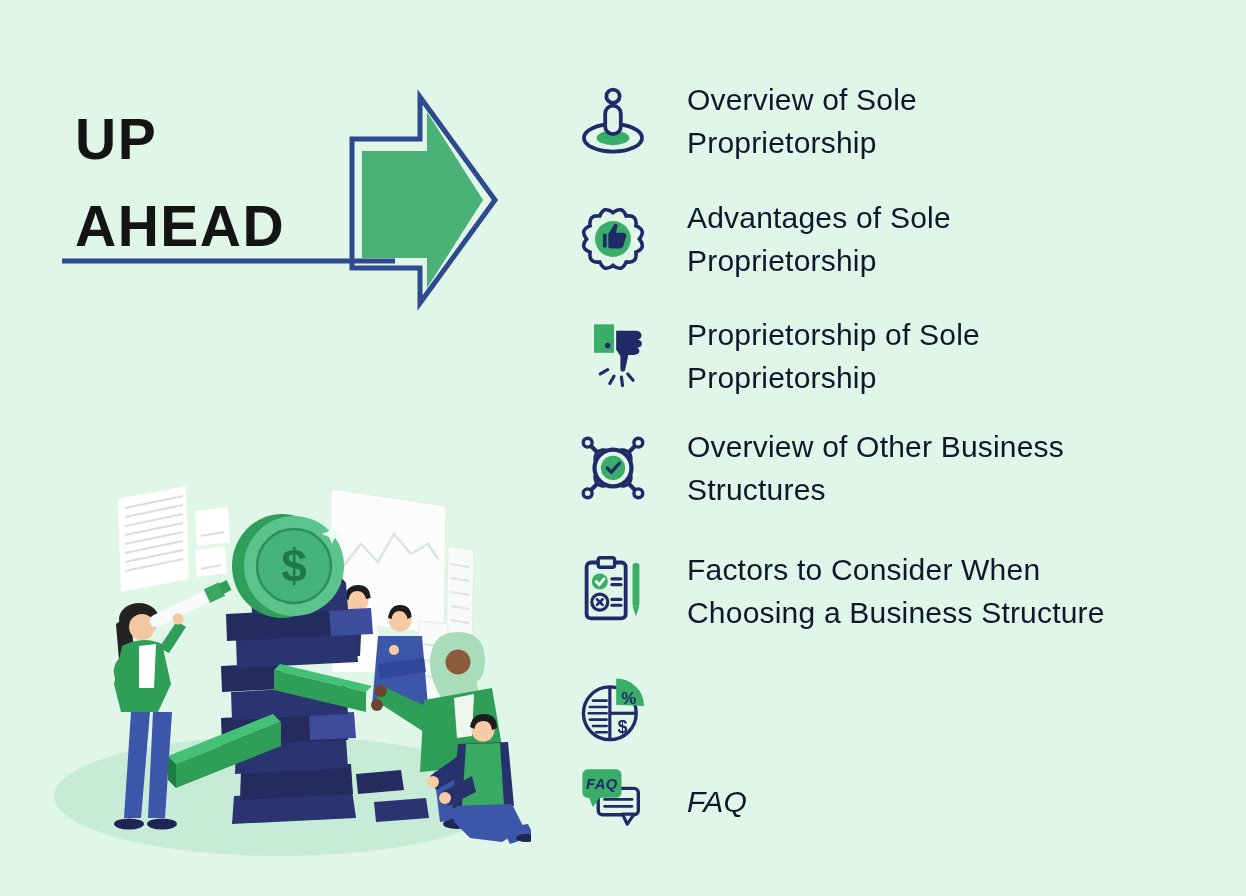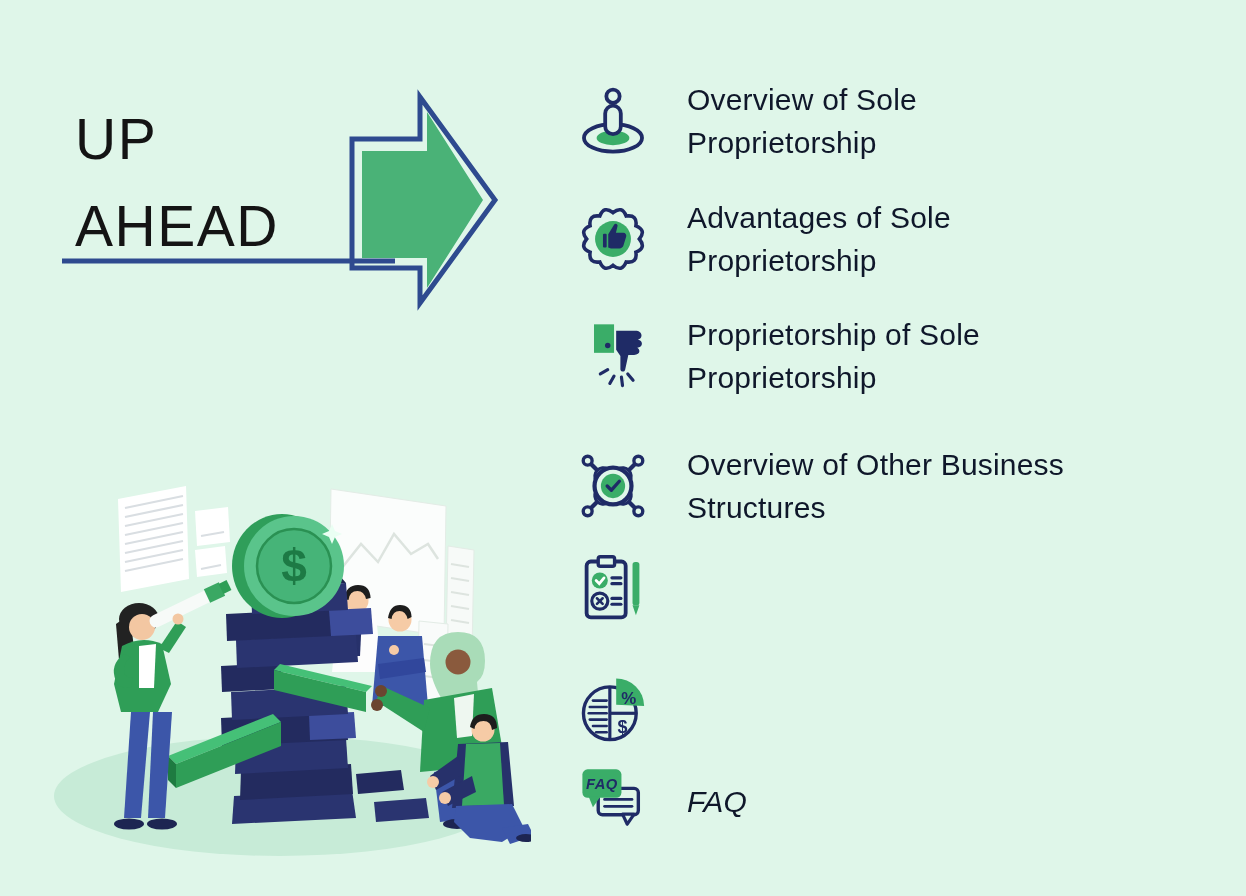--- a/index.html
+++ b/index.html
@@ -3,21 +3,21 @@
 <meta charset="utf-8">
 <style>
   html,body{margin:0;padding:0;}
   body{
     width:1246px;height:896px;overflow:hidden;position:relative;
     background:#dff6e9;
     font-family:"Liberation Sans", sans-serif;
   }
   .title{
     position:absolute;left:75px;top:58px;
-    font-size:57px;font-weight:normal;color:#141414;
+    font-size:57px;font-weight:bold;color:#141414;
     letter-spacing:1.5px;line-height:87px;
   }
   .title span{display:block;}
   .arrow-svg{position:absolute;left:55px;top:88px;}
   .illustration-svg{position:absolute;left:26px;top:474px;}
   .agenda{position:absolute;left:575px;top:0;width:665px;}
   .agenda-row{
     position:absolute;left:0;display:flex;align-items:center;
     min-height:84px;width:660px;
   }
@@ -217,21 +217,21 @@
           <line x1="37" y1="55" x2="33" y2="62"></line>
           <line x1="44" y1="56" x2="45" y2="64"></line>
           <line x1="50" y1="53" x2="55" y2="59"></line>
         </g>
       </svg>
     </span>
     <div class="agenda-label">Proprietorship of Sole
 Proprietorship</div>
   </div>
 
-  <div class="agenda-row" style="top:443px">
+  <div class="agenda-row" style="top:425px">
     <span class="agenda-icon">
       <svg viewBox="0 0 72 72">
         <g stroke="#1f2b66" stroke-width="4">
           <line x1="14" y1="14" x2="22" y2="22"></line>
             <line x1="58" y1="14" x2="50" y2="22"></line>
           <line x1="14" y1="58" x2="22" y2="50"></line>
             <line x1="58" y1="58" x2="50" y2="50"></line>
         </g>
         <g fill="#dff6e9" stroke="#1f2b66" stroke-width="3.2">
           <circle cx="12" cy="12" r="4.2"></circle>
@@ -267,20 +267,22 @@
         <g stroke="#1f2b66" stroke-width="3" stroke-linecap="round">
           <line x1="35" y1="24.5" x2="43.5" y2="24.5"></line>
             <line x1="35" y1="30" x2="43.5" y2="30"></line>
           <line x1="35" y1="44" x2="43.5" y2="44"></line>
             <line x1="35" y1="49.5" x2="43.5" y2="49.5"></line>
         </g>
         <rect x="54.5" y="9.5" width="6.5" height="41" rx="2.5" fill="#3aad68"></rect>
         <polygon points="54.5,50.5 61,50.5 57.7,60" fill="#3aad68"></polygon>
       </svg>
     </span>
+    <div class="agenda-label">Factors to Consider When
+Choosing a Business Structure</div>
   </div>
 
   <div class="agenda-row" style="top:666px">
     <span class="agenda-icon">
       <svg viewBox="0 0 72 72">
         <circle cx="33" cy="41" r="25" fill="#dff6e9" stroke="#1f2b66" stroke-width="3.2"></circle>
         <line x1="33" y1="16" x2="33" y2="66" stroke="#1f2b66" stroke-width="3"></line>
         <line x1="33" y1="41" x2="58" y2="41" stroke="#1f2b66" stroke-width="3"></line>
         <g stroke="#1f2b66" stroke-width="2.4" stroke-linecap="round">
           <line x1="17" y1="29" x2="30" y2="29"></line>

